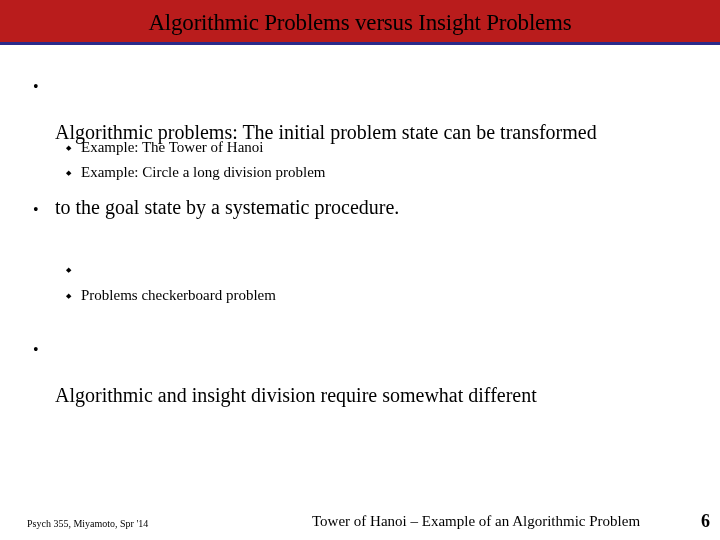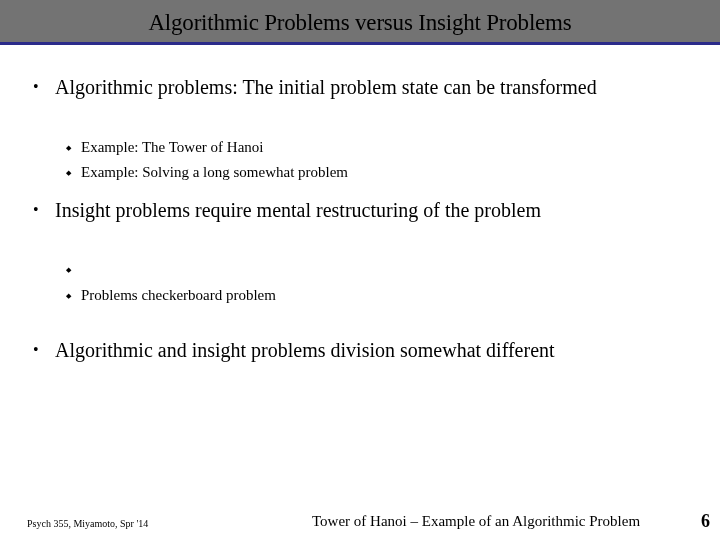--- a/index.html
+++ b/index.html
@@ -5,40 +5,40 @@
     html, body { margin: 0; padding: 0; }
     body {
       width: 720px; height: 540px; overflow: hidden;
       background: #ffffff;
       font-family: "Liberation Serif", "DejaVu Serif", serif;
       color: #000;
       position: relative;
     }
     .title-band {
       position: absolute; left: 0; top: 0; width: 720px; height: 42px;
-      background: #737373;
+      background: #b91c1c;
       display: flex; align-items: center; justify-content: center;
     }
     .title-band .title {
       font-size: 23px; line-height: 1; margin-top: 2px;
       letter-spacing: -0.2px;
     }
     .title-rule {
       position: absolute; left: 0; top: 42px; width: 720px; height: 3px;
       background: #2b2b8a;
     }
     .content { position: absolute; left: 0; top: 0; width: 720px; }
     .bullet {
       position: absolute; left: 33px; width: 650px;
       font-size: 20px; line-height: 30px;
     }
     .bullet .dot {
       position: absolute; left: 0; top: 0; width: 22px; font-size: 16px;
     }
-    .bullet .text { display: block; margin-left: 22px; }
+    .bullet .text { display: block; margin-left: 22px; margin-top: 45px; }
     .sub {
       position: absolute; left: 66px; font-size: 15px; line-height: 20px;
     }
     .sub .dia {
       position: absolute; left: 0; top: 1px; font-size: 7px; width: 12px;
     }
     .sub .text { display: block; margin-left: 15px; font-family: Liberation Serif, serif; }
     .footer-left {
       position: absolute; left: 27px; top: 518px; font-size: 10px;
     }
@@ -55,43 +55,43 @@
 <div class="title-band">
   <span class="title">Algorithmic Problems versus Insight Problems</span>
 </div>
 <div class="title-rule"></div>
 
 <div class="content">
 
   <div class="bullet" style="top:72px;">
     <span class="dot">•</span>
     <span class="text">Algorithmic problems:  The initial problem state can be transformed</span>
+    <span class="text">to the goal state by a systematic procedure.</span>
   </div>
   <div class="sub" style="top:137px;">
     <span class="dia">◆</span>
     <span class="text">Example: The Tower of Hanoi</span>
   </div>
   <div class="sub" style="top:162px;">
     <span class="dia">◆</span>
-    <span class="text">Example:  Solving a long somewhat problem</span>
+    <span class="text">Example:  Circle a long division problem</span>
   </div>
 
   <div class="bullet" style="top:195px;">
     <span class="dot">•</span>
-    <span class="text">Insight problems require mental restructuring of the problem</span>
   </div>
   <div class="sub" style="top:259px;">
     <span class="dia">◆</span>
   </div>
   <div class="sub" style="top:285px;">
     <span class="dia">◆</span>
     <span class="text">Problems checkerboard problem</span>
   </div>
 
   <div class="bullet" style="top:335px;">
     <span class="dot">•</span>
-    <span class="text">Algorithmic and insight problems division somewhat different</span>
+    <span class="text">Algorithmic and insight division require somewhat different</span>
   </div>
 </div>
 
 <div class="footer-left">Psych 355, Miyamoto, Spr '14</div>
 <div class="footer-center">Tower of Hanoi – Example of an Algorithmic Problem</div>
 <div class="footer-num">6</div>
 
 </body></html>

